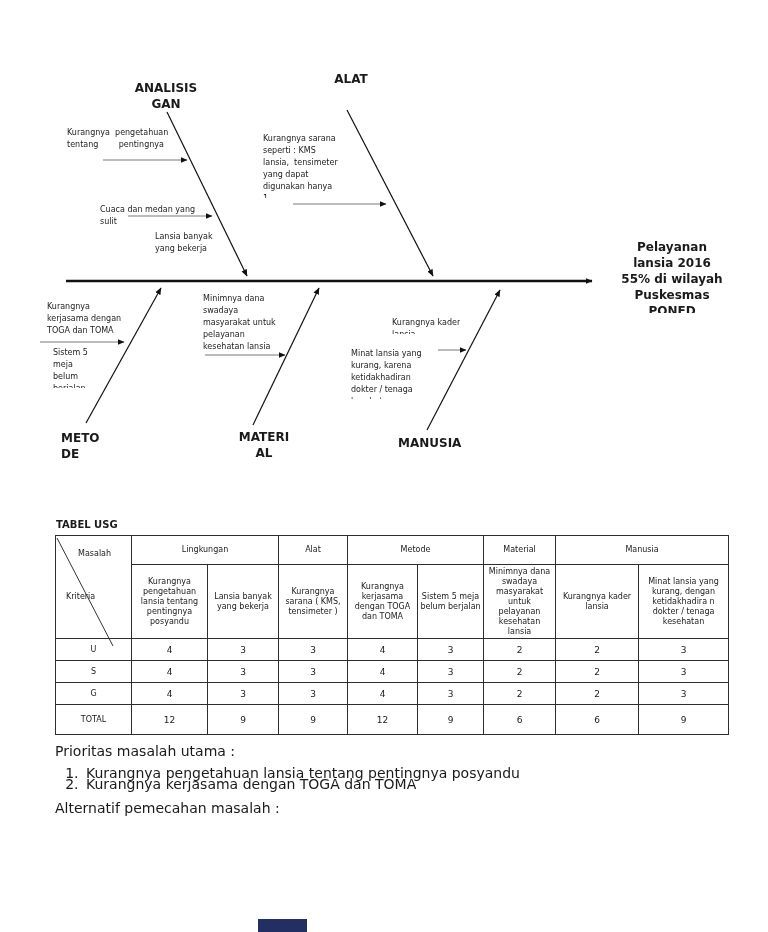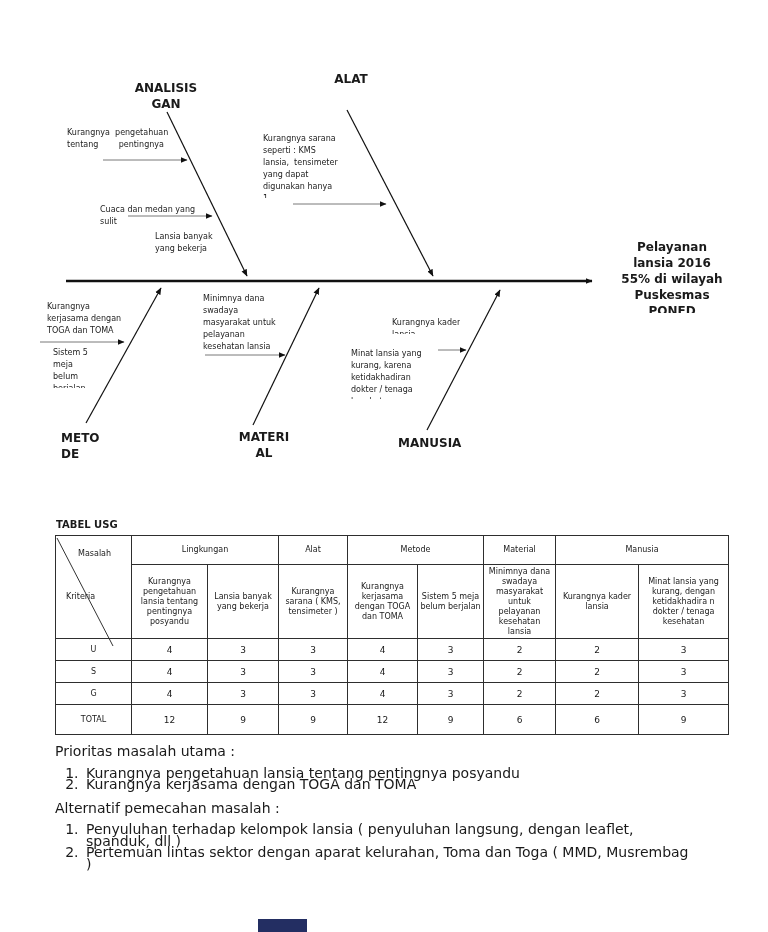--- a/index.html
+++ b/index.html
@@ -186,21 +186,17 @@
   </tbody>
     </table>
 
   <div class="abs notes" style="left:55px;top:746px;">
     <div class="hd">Prioritas masalah utama :</div>
     <ol>
       <li>Kurangnya pengetahuan lansia tentang pentingnya posyandu</li>
       <li>Kurangnya kerjasama dengan TOGA dan TOMA</li>
     </ol>
     <div class="hd" style="margin-top:12px;">Alternatif pemecahan masalah :</div>
-    <ol>
-      <li>Penyuluhan terhadap kelompok lansia ( penyuluhan langsung, dengan leaflet, spanduk, dll )</li>
-      <li>Pertemuan lintas sektor dengan aparat kelurahan, Toma dan Toga ( MMD, Musrembag )</li>
-    </ol>
   </div>
 
   <div class="abs footer-box" style="left:258px;top:919px;width:49px;height:13px;"></div>
 
 </div>
 
 </body></html>

